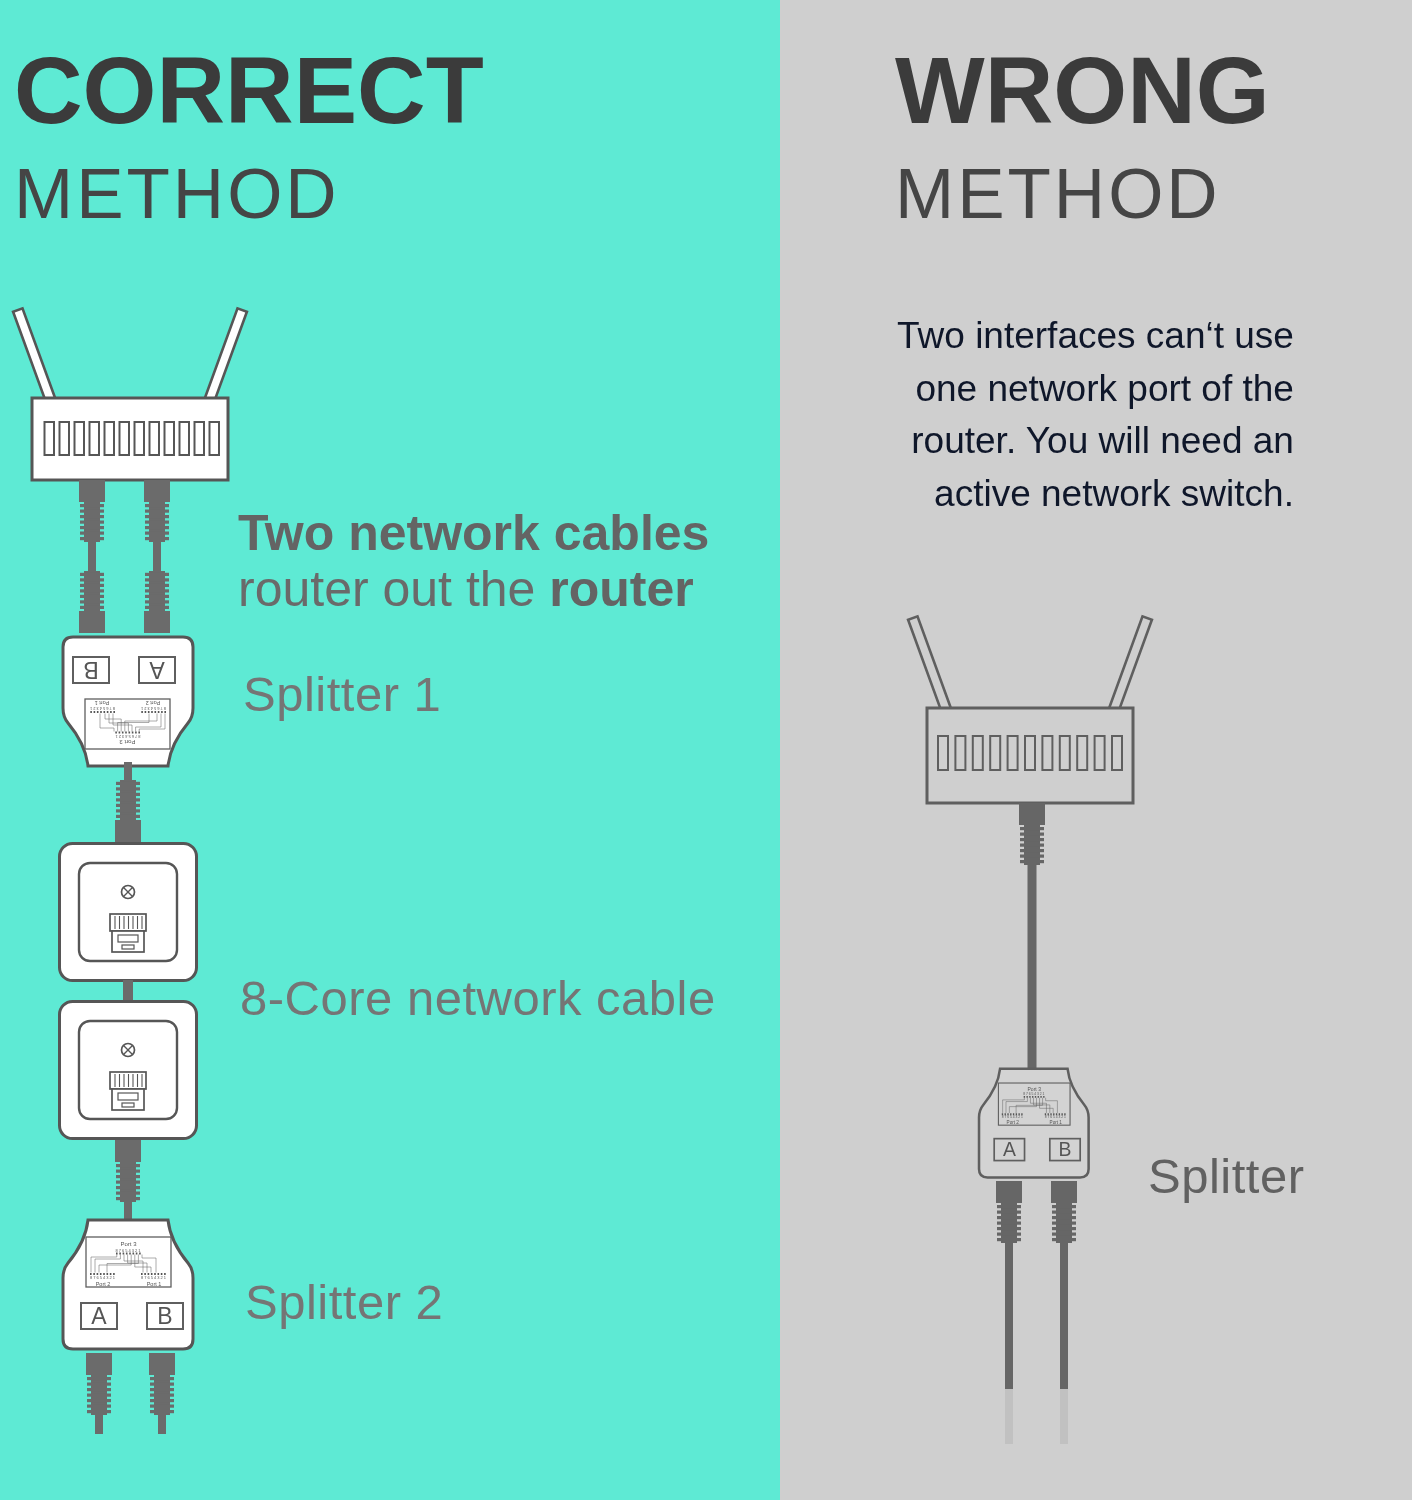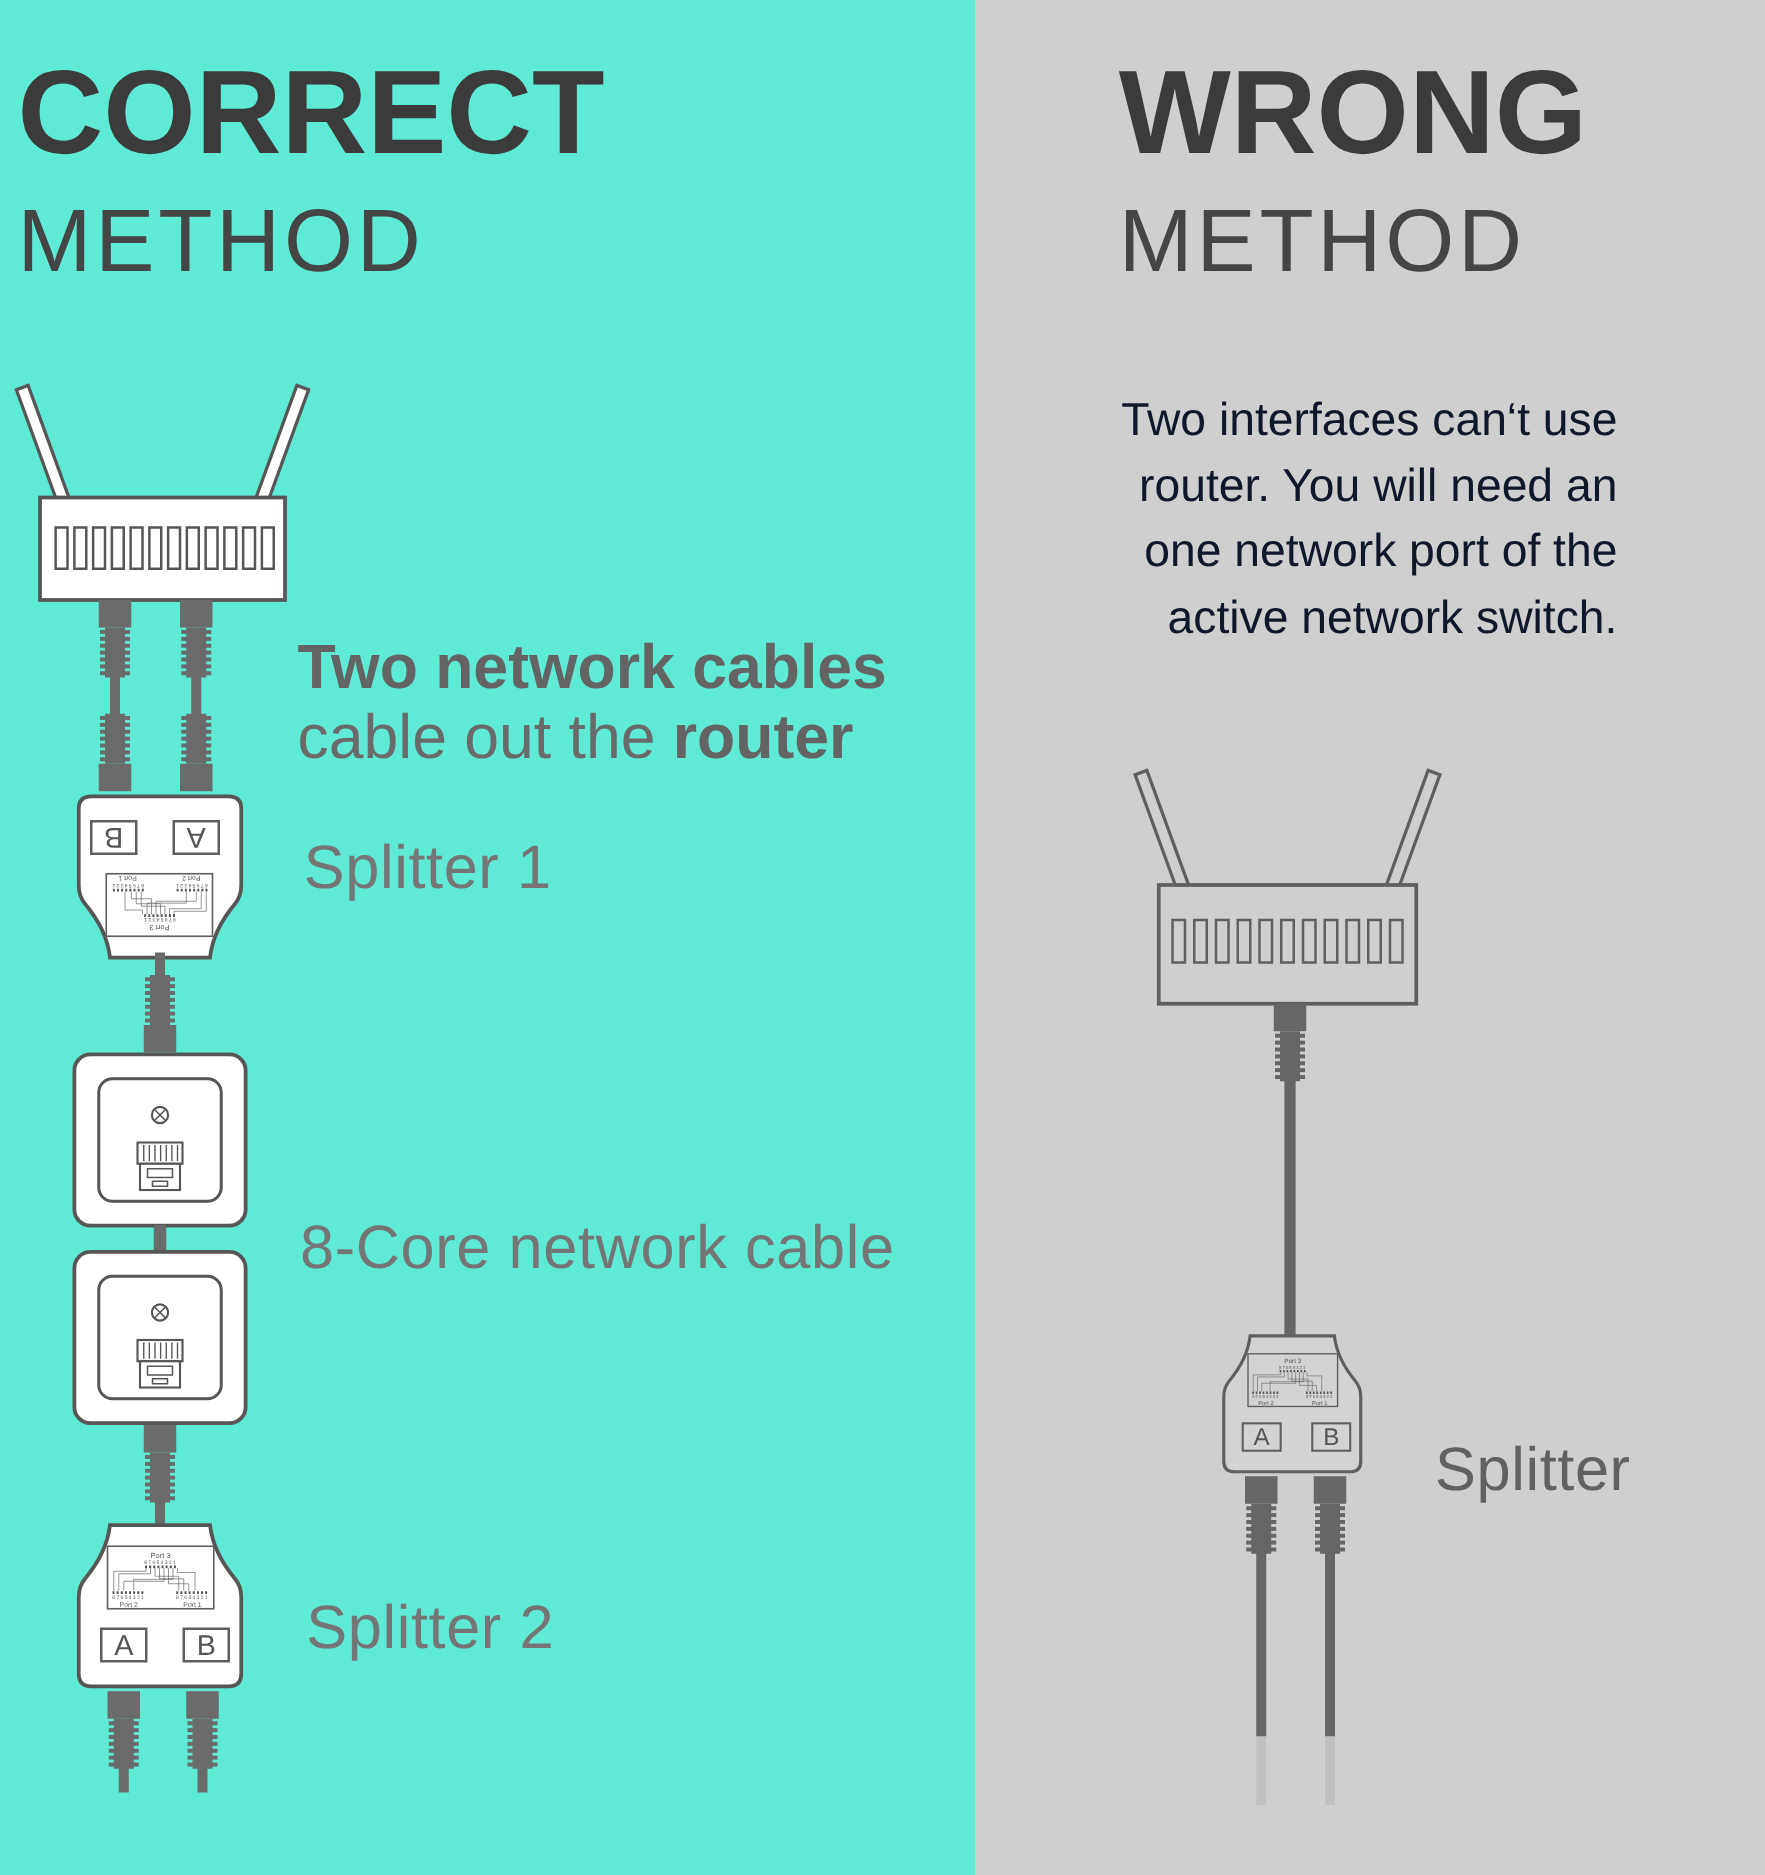--- a/index.html
+++ b/index.html
@@ -34,21 +34,21 @@
 
 <div class="panel" id="left-panel">
 
   <div class="title" id="left-title">
     <div class="bold">CORRECT</div>
     <div class="light">METHOD</div>
   </div>
 
   <div class="annot">
     <div class="b">Two network cables</div>
-    <div><span>cable out the </span><span class="b">router</span></div>
+    <div><span>router out the </span><span class="b">router</span></div>
   </div>
 
   <div class="lbl" id="lbl-splitter1">Splitter 1</div>
   <div class="lbl" id="lbl-cable">8-Core network cable</div>
   <div class="lbl" id="lbl-splitter2">Splitter 2</div>
 
   <svg id="left-diagram" width="260" height="1160" viewBox="0 0 260 1160">
     <defs>
 
       <g id="pb-l" fill="#6b6b6b">
@@ -205,22 +205,22 @@
 
 <div class="panel" id="right-panel">
 
   <div class="title" id="right-title">
     <div class="bold">WRONG</div>
     <div class="light">METHOD</div>
   </div>
 
   <div class="para">
     <div>Two interfaces can‘t use</div>
+    <div>one network port of the</div>
     <div>router. You will need an</div>
-    <div>one network port of the</div>
     <div>active network switch.</div>
   </div>
 
   <div class="lbl" id="lbl-splitter-r">Splitter</div>
 </div>
 
 <svg id="right-diagram" width="380" height="880" viewBox="0 0 380 880">
   <defs>
     <g id="pb-r" fill="#666666">
       <rect x="-13" y="0" width="26" height="22"></rect>

